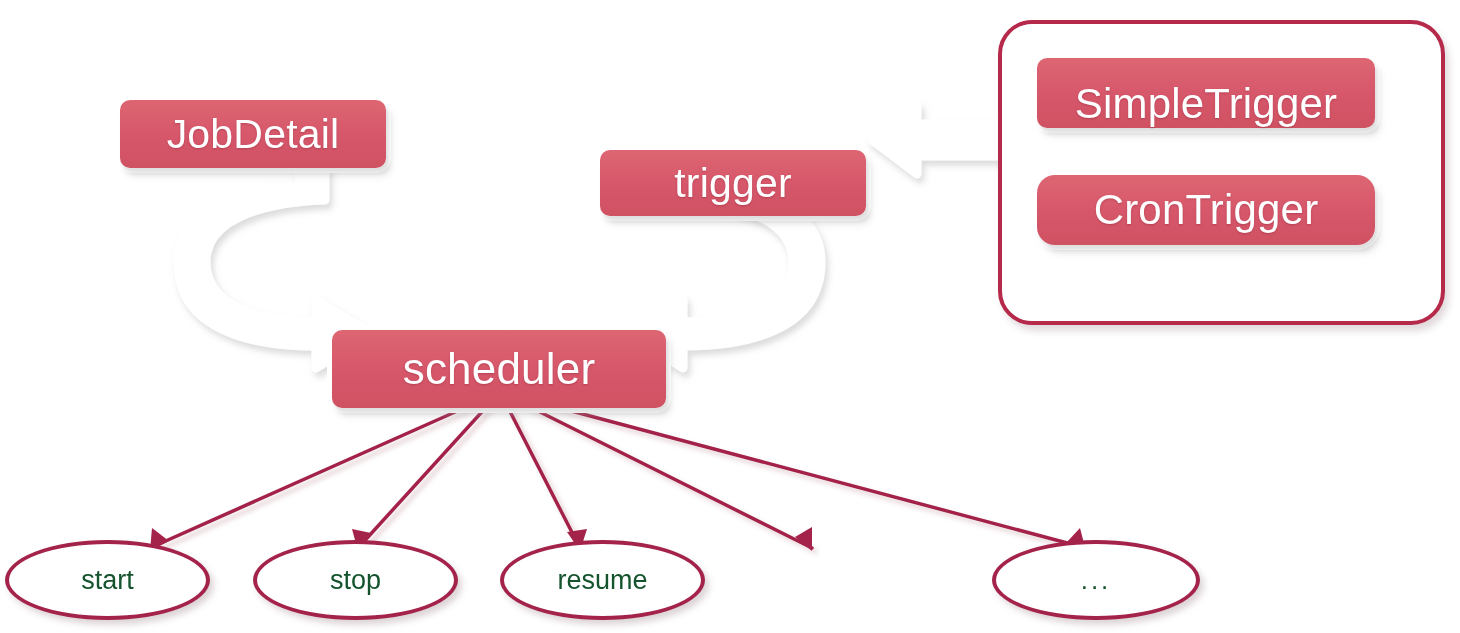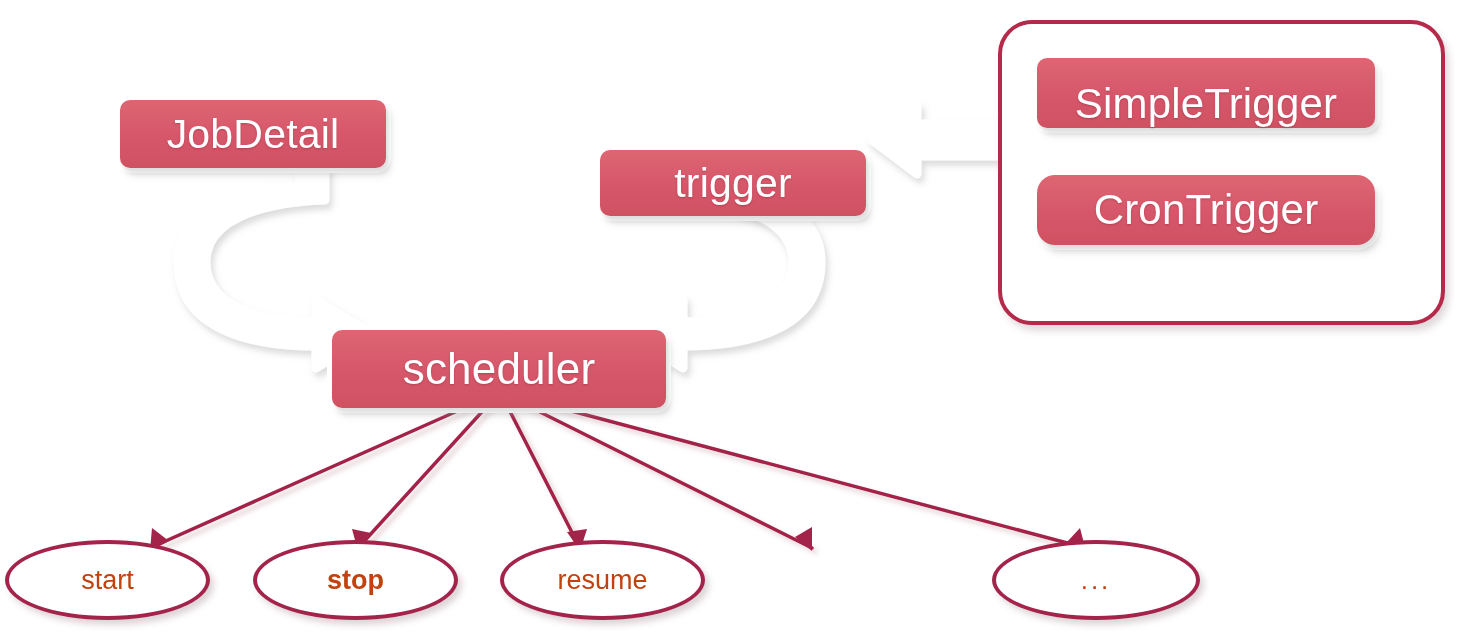--- a/index.html
+++ b/index.html
@@ -89,28 +89,28 @@
   
   .op-ellipse {
     position: absolute;
     box-sizing: border-box;
     display: flex;
     align-items: center;
     justify-content: center;
     border: 4px solid #a4234a;
     border-radius: 50%;
     background: #ffffff;
-    color: #c2410c;
+    color: #14532d;
     font-size: 27px;
     box-shadow: 4px 5px 6px rgba(170,150,155,0.40);
     z-index: 4;
     white-space: nowrap;
   }
   #ellipse-start  { left: 5px;    top: 540px; width: 205px; height: 80px; }
-  #ellipse-stop   { left: 253px;  top: 540px; width: 205px; height: 80px; font-weight: bold; }
+  #ellipse-stop   { left: 253px;  top: 540px; width: 205px; height: 80px; }
   #ellipse-pause  { left: 500px;  top: 540px; width: 205px; height: 80px; }
   #ellipse-resume { left: 746px;  top: 540px; width: 205px; height: 80px; }
   #ellipse-more   { left: 992px;  top: 540px; width: 208px; height: 80px; }
   #ellipse-more .ellipse-label { letter-spacing: 3px; font-size: 26px; }
 </style>
 </head>
 <body>
 
 <div id="canvas">
 

